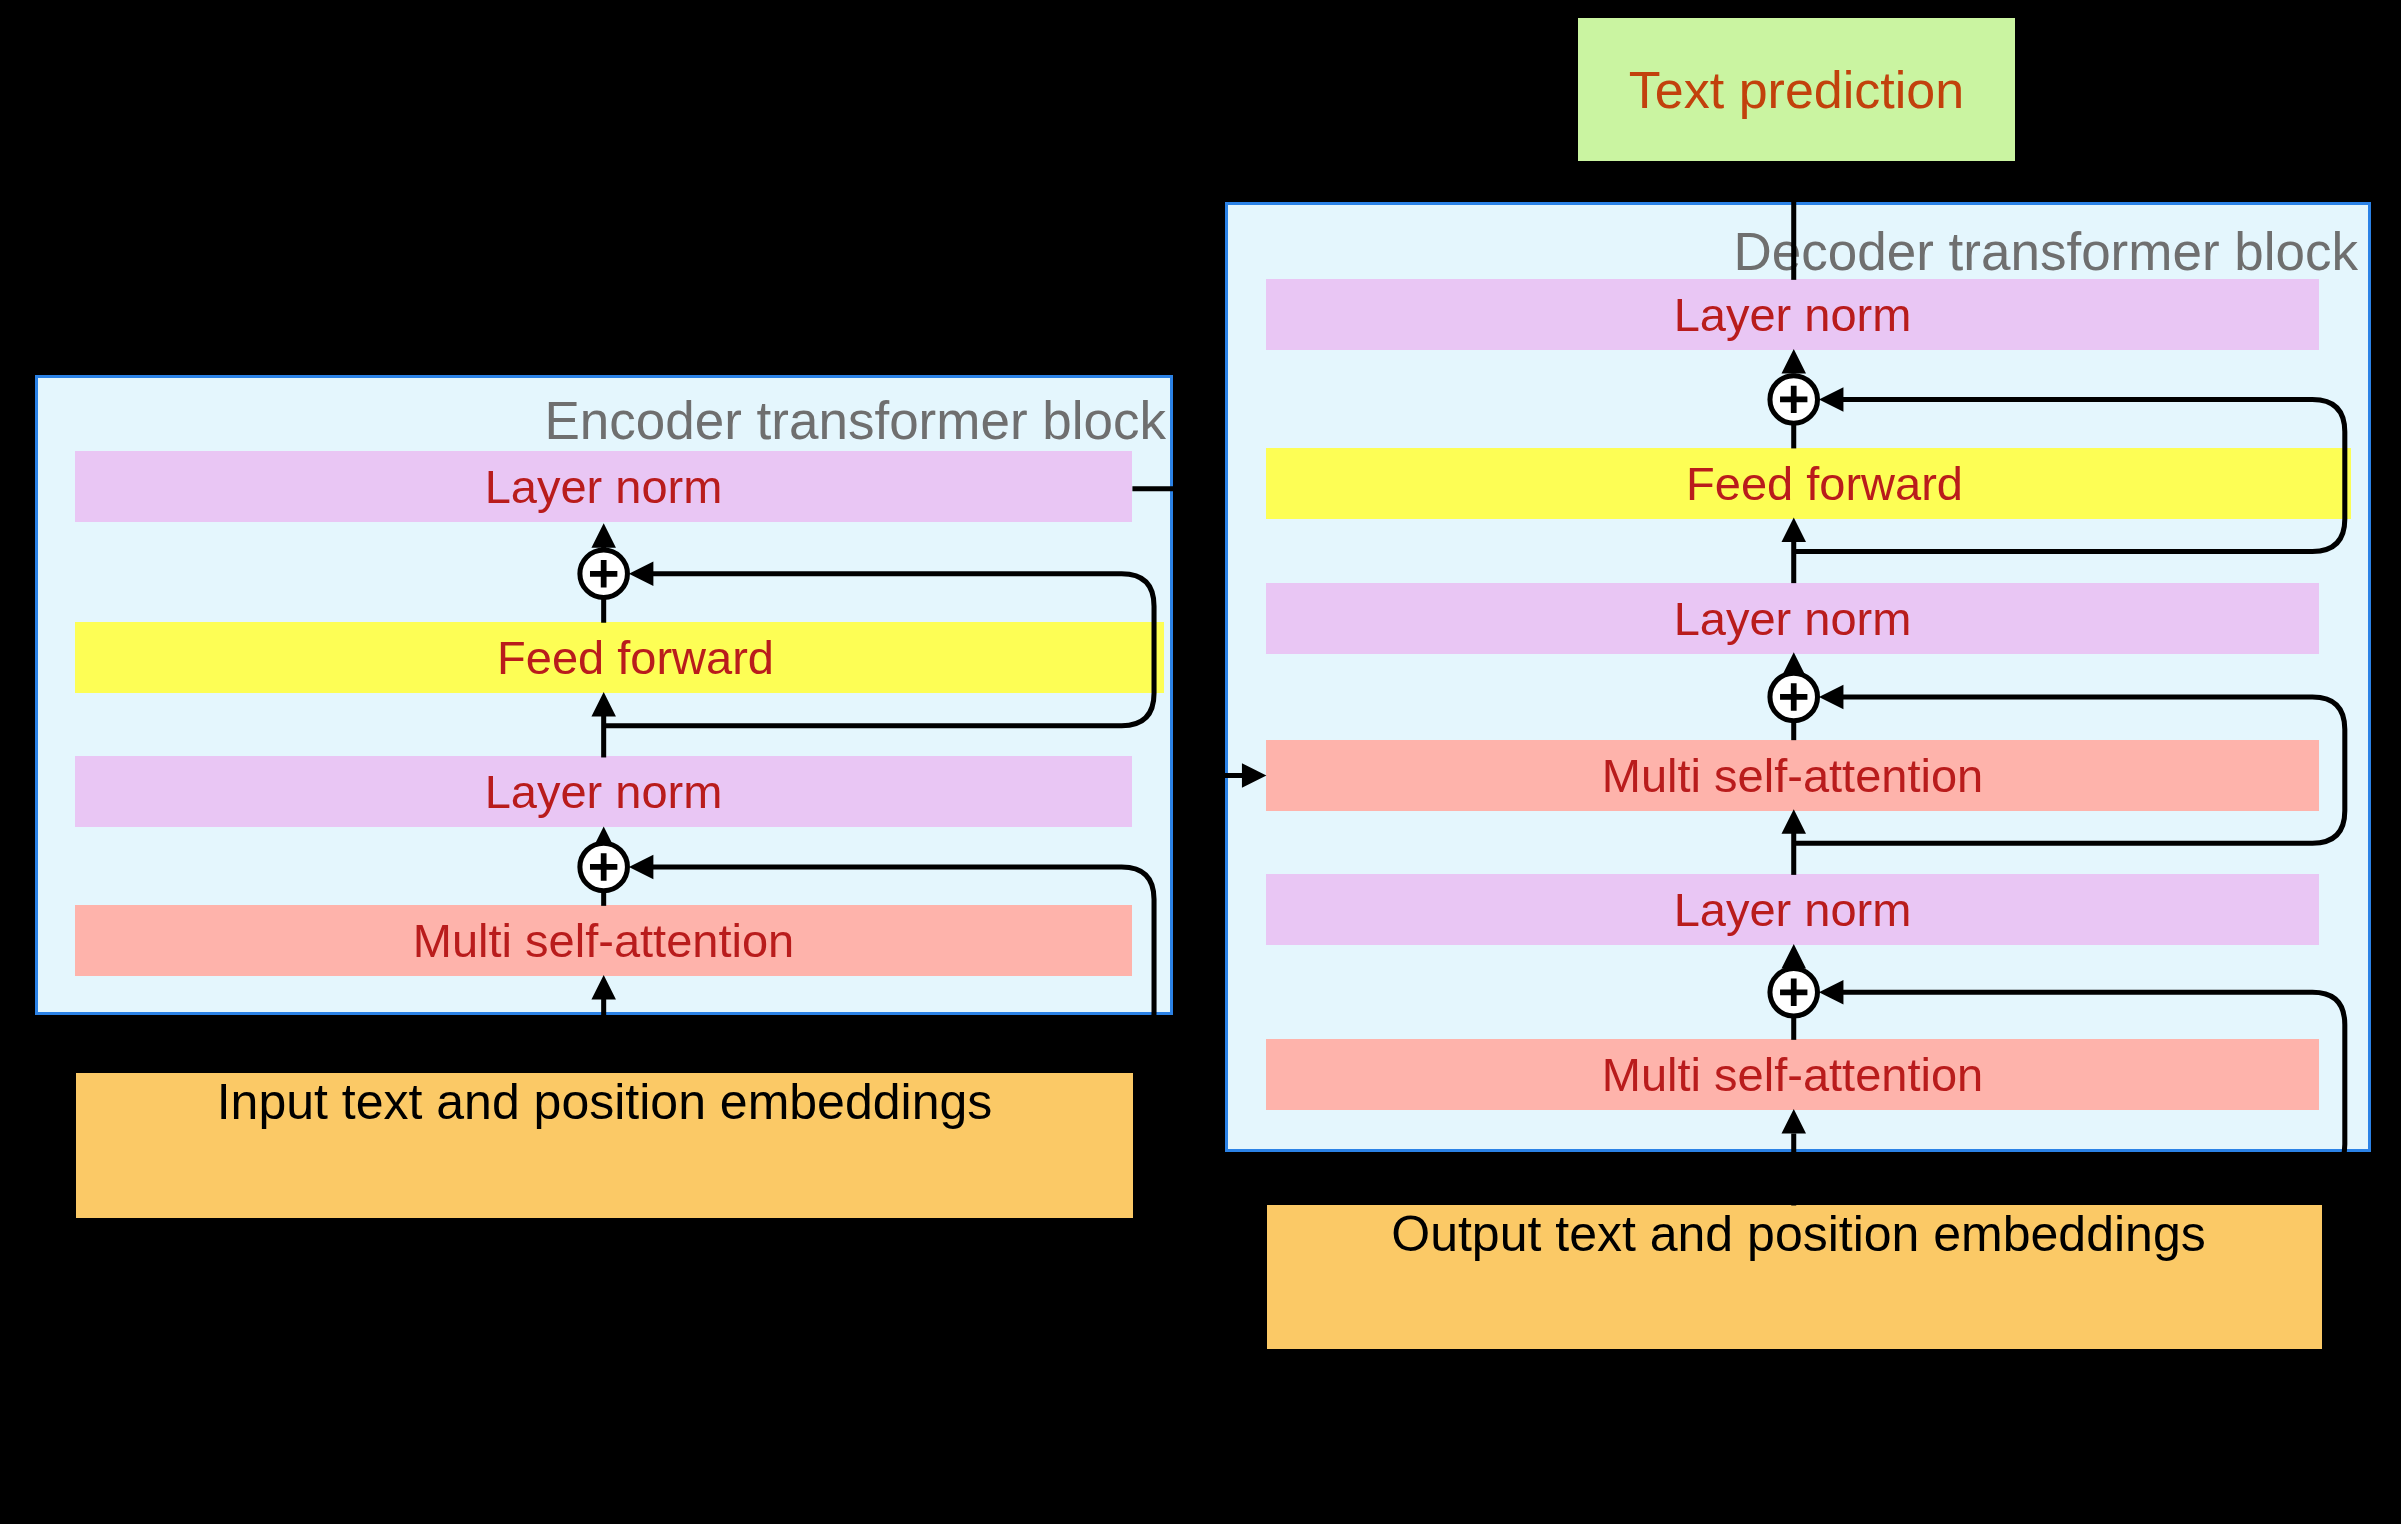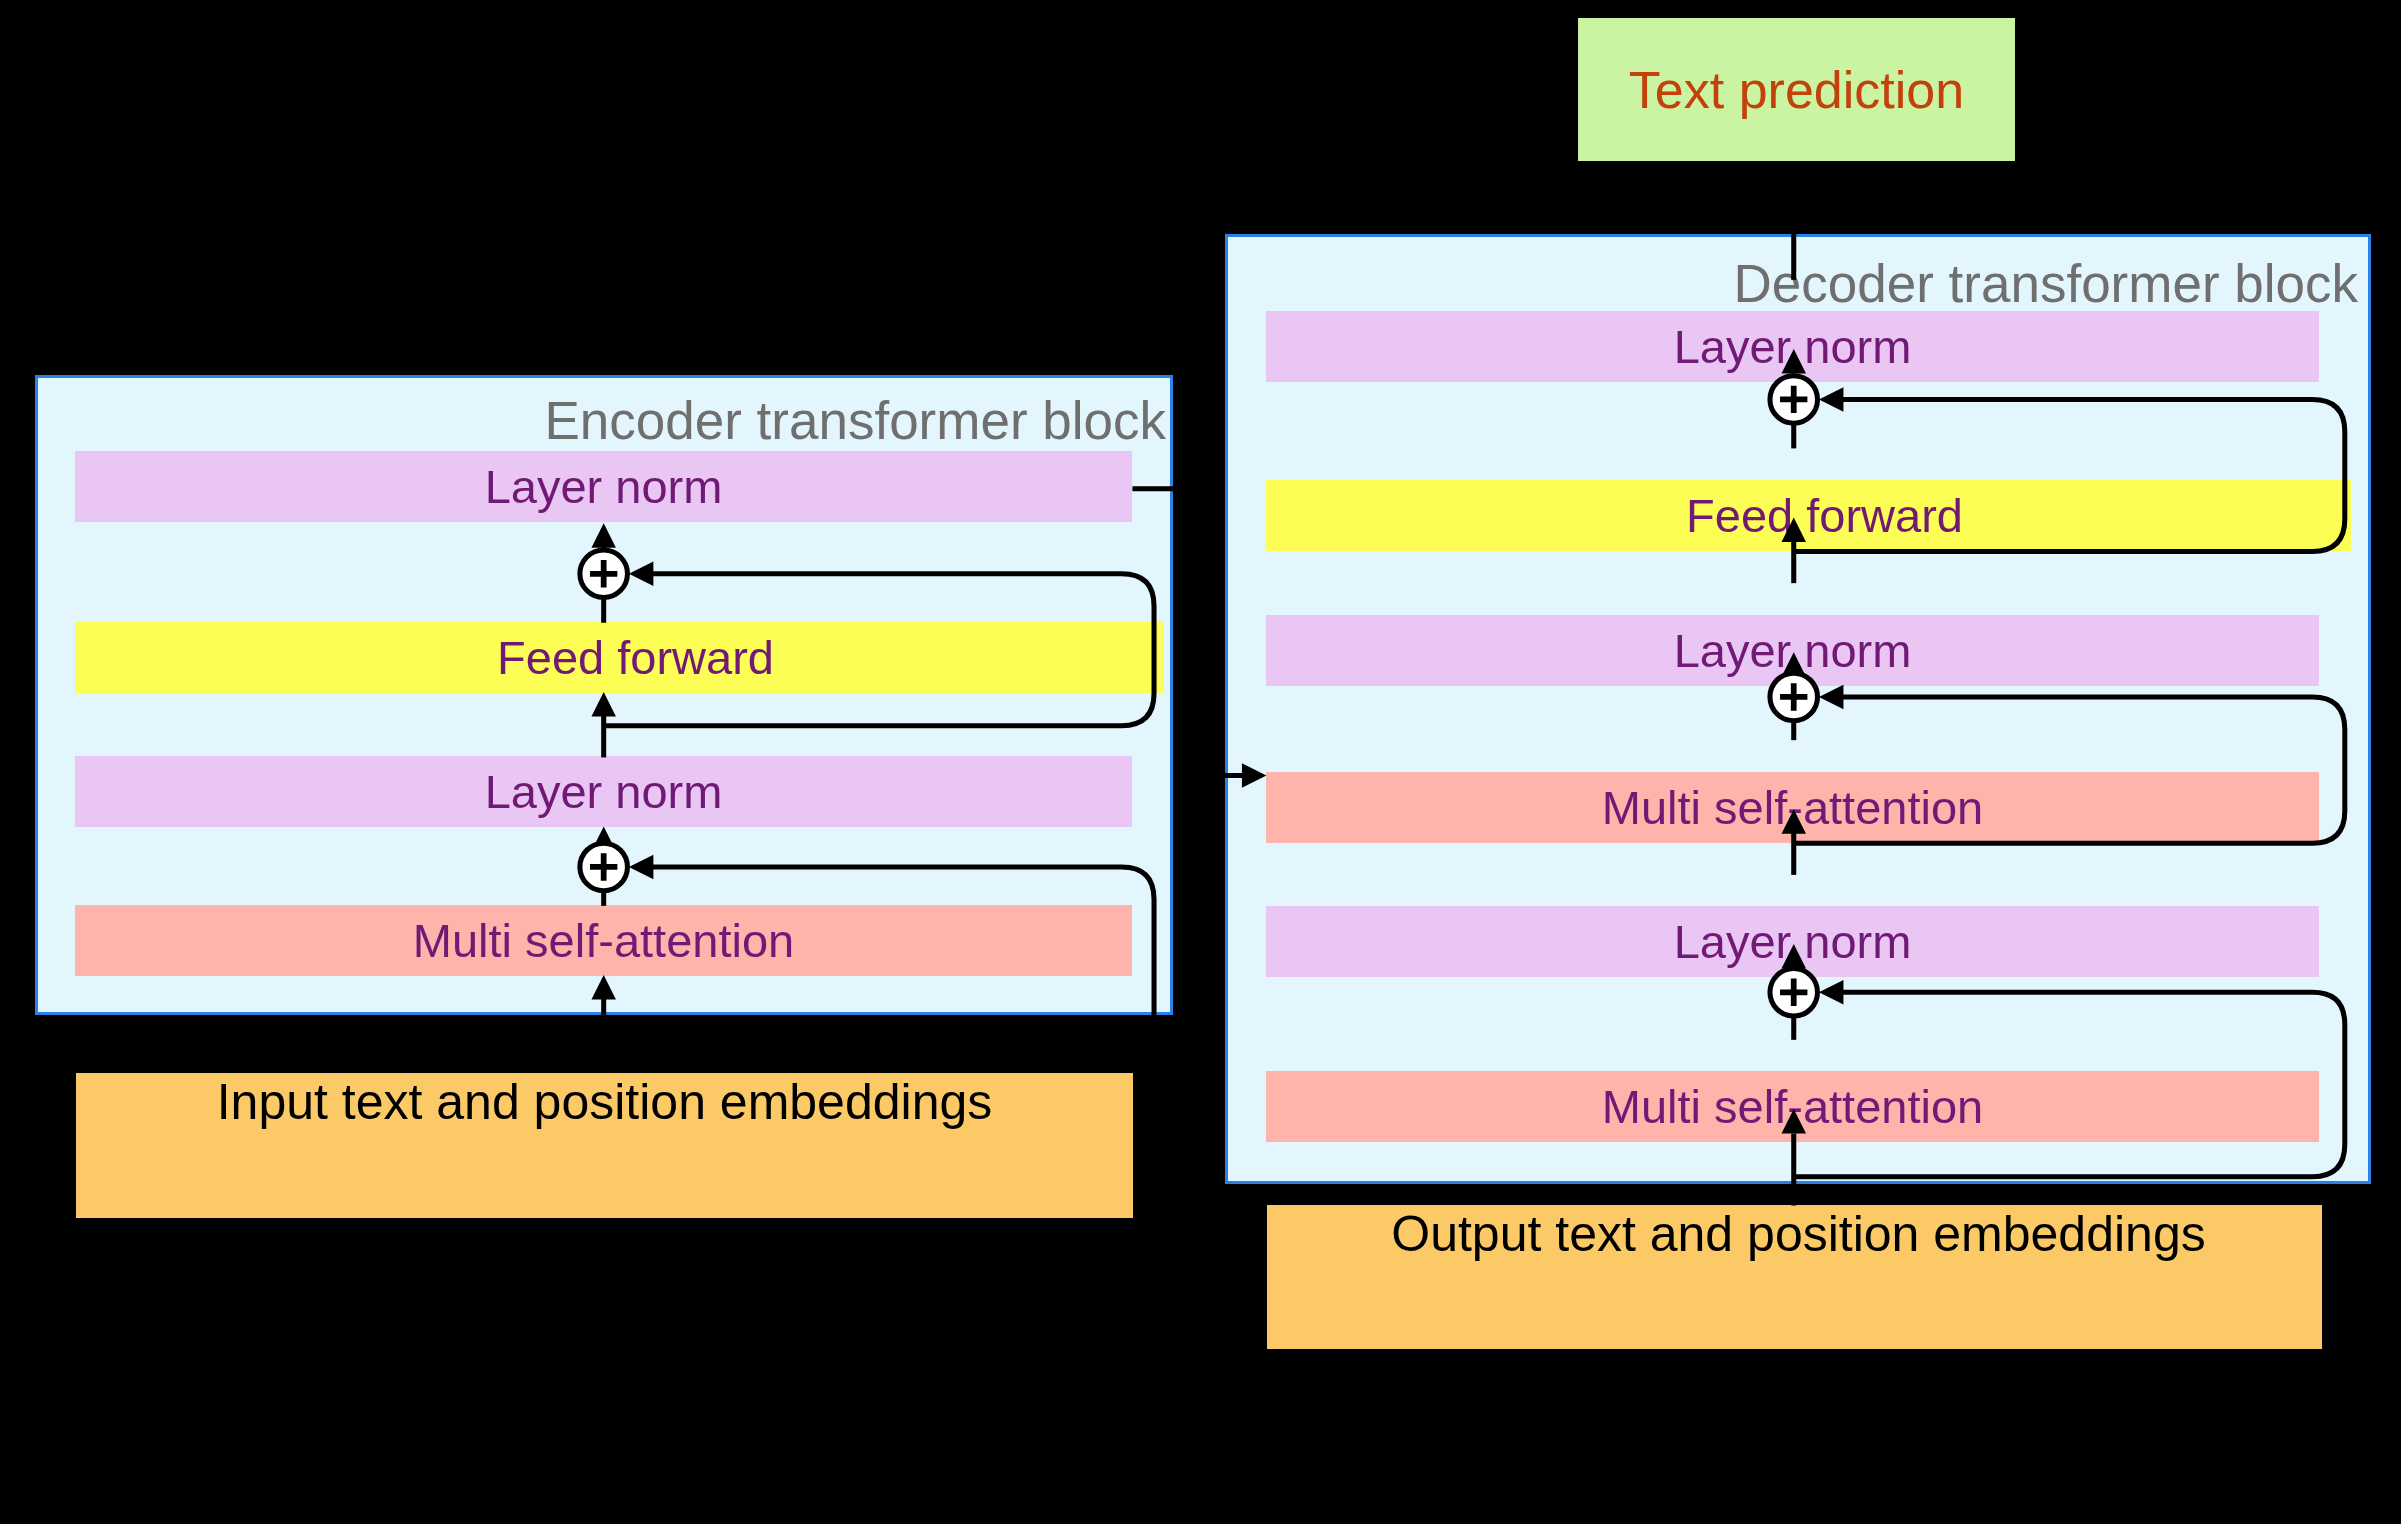--- a/index.html
+++ b/index.html
@@ -3,21 +3,21 @@
 <meta charset="utf-8">
 <style>
   html,body{margin:0;padding:0;background:#000;}
   .canvas{position:relative;width:2401px;height:1525px;background:#000;overflow:hidden;
           font-family:"Liberation Sans", sans-serif;}
   .box{position:absolute;box-sizing:border-box;}
   .block{background:var(--block-bg);border:3.6px solid var(--block-border);}
   .block-title{position:absolute;left:0;right:0;text-align:right;color:var(--title-gray);
                font-size:53px;line-height:58px;white-space:nowrap;}
   .bar{position:absolute;height:71px;line-height:71px;text-align:center;
-       font-size:47px;color:#701a75;white-space:nowrap;}
+       font-size:47px;color:#b91c1c;white-space:nowrap;}
   .bar.purple{background:var(--purple);}
   .bar.yellow{background:var(--yellow);padding-left:32px;}
   .bar.pink{background:var(--pink);}
   .io-box{display:flex;align-items:flex-start;justify-content:center;
           font-size:50px;color:#000;background:var(--orange);}
   .pred-box{display:flex;align-items:center;justify-content:center;
             font-size:52px;color:#c2410c;background:var(--green);}
   svg.overlay{position:absolute;left:0;top:0;pointer-events:none;}
   .line{stroke:var(--line-color);stroke-width:7;fill:none;}
   .arrow{fill:var(--line-color);stroke:none;}
@@ -34,21 +34,21 @@
   </div>
 
   <div class="box block" style="left:35px;top:375px;width:1138px;height:640px;">
     <div class="block-title" style="top:14.4px;padding-right:4px;">Encoder transformer block</div>
     <div class="bar purple" style="left:37px;top:73px;width:1057px;">Layer norm</div>
     <div class="bar yellow" style="left:37px;top:244px;width:1057px;">Feed forward</div>
     <div class="bar purple" style="left:37px;top:378px;width:1057px;">Layer norm</div>
     <div class="bar pink" style="left:37px;top:527px;width:1057px;">Multi self-attention</div>
   </div>
 
-  <div class="box block" style="left:1225px;top:202px;width:1146px;height:950px;margin-top:32px;">
+  <div class="box block" style="left:1225px;top:202px;width:1146px;height:950px;">
     <div class="block-title" style="top:18px;padding-right:10px;">Decoder transformer block</div>
     <div class="bar purple" style="left:38px;top:74px;width:1053px;">Layer norm</div>
     <div class="bar yellow" style="left:38px;top:243px;width:1053px;">Feed forward</div>
     <div class="bar purple" style="left:38px;top:378px;width:1053px;">Layer norm</div>
     <div class="bar pink" style="left:38px;top:535px;width:1053px;">Multi self-attention</div>
     <div class="bar purple" style="left:38px;top:669px;width:1053px;">Layer norm</div>
     <div class="bar pink" style="left:38px;top:834px;width:1053px;">Multi self-attention</div>
   </div>
 
   <div class="box io-box" style="left:76px;top:1073px;width:1057px;height:145px;">

